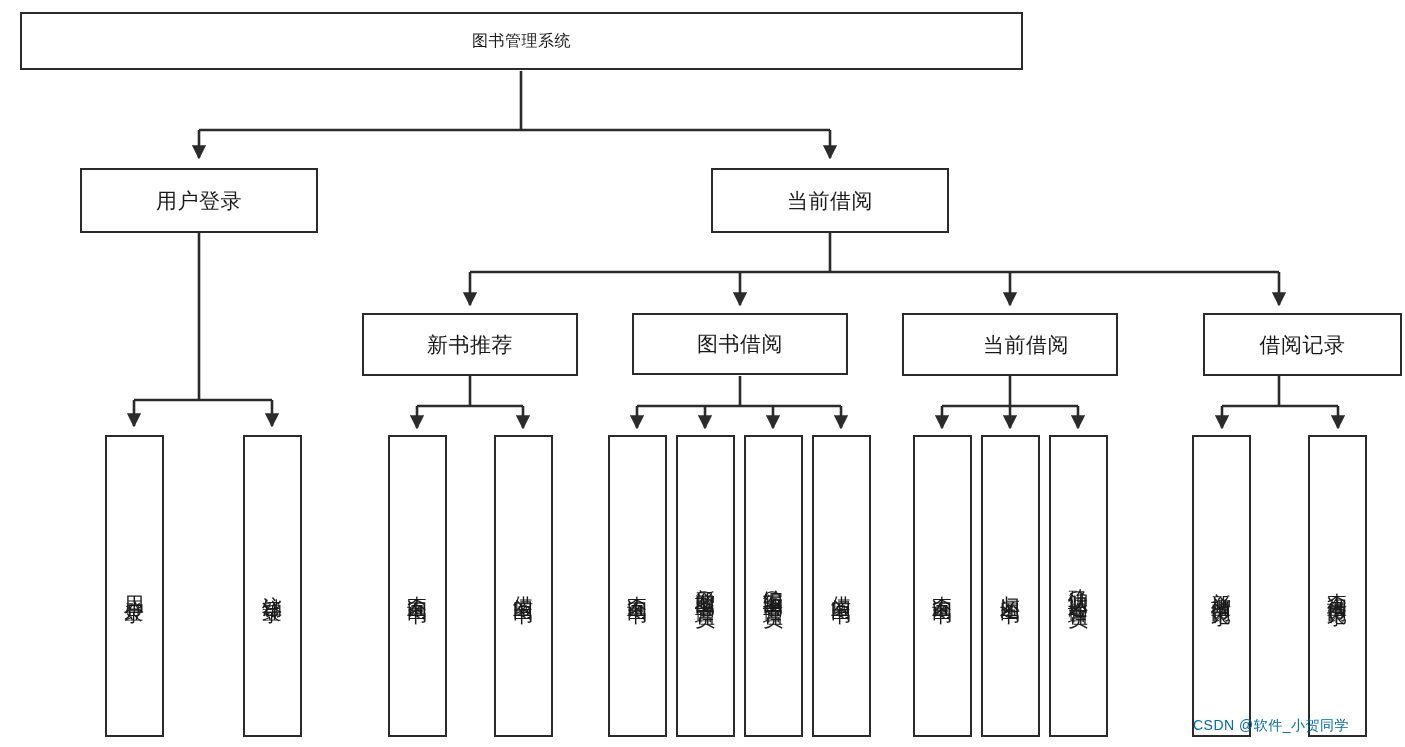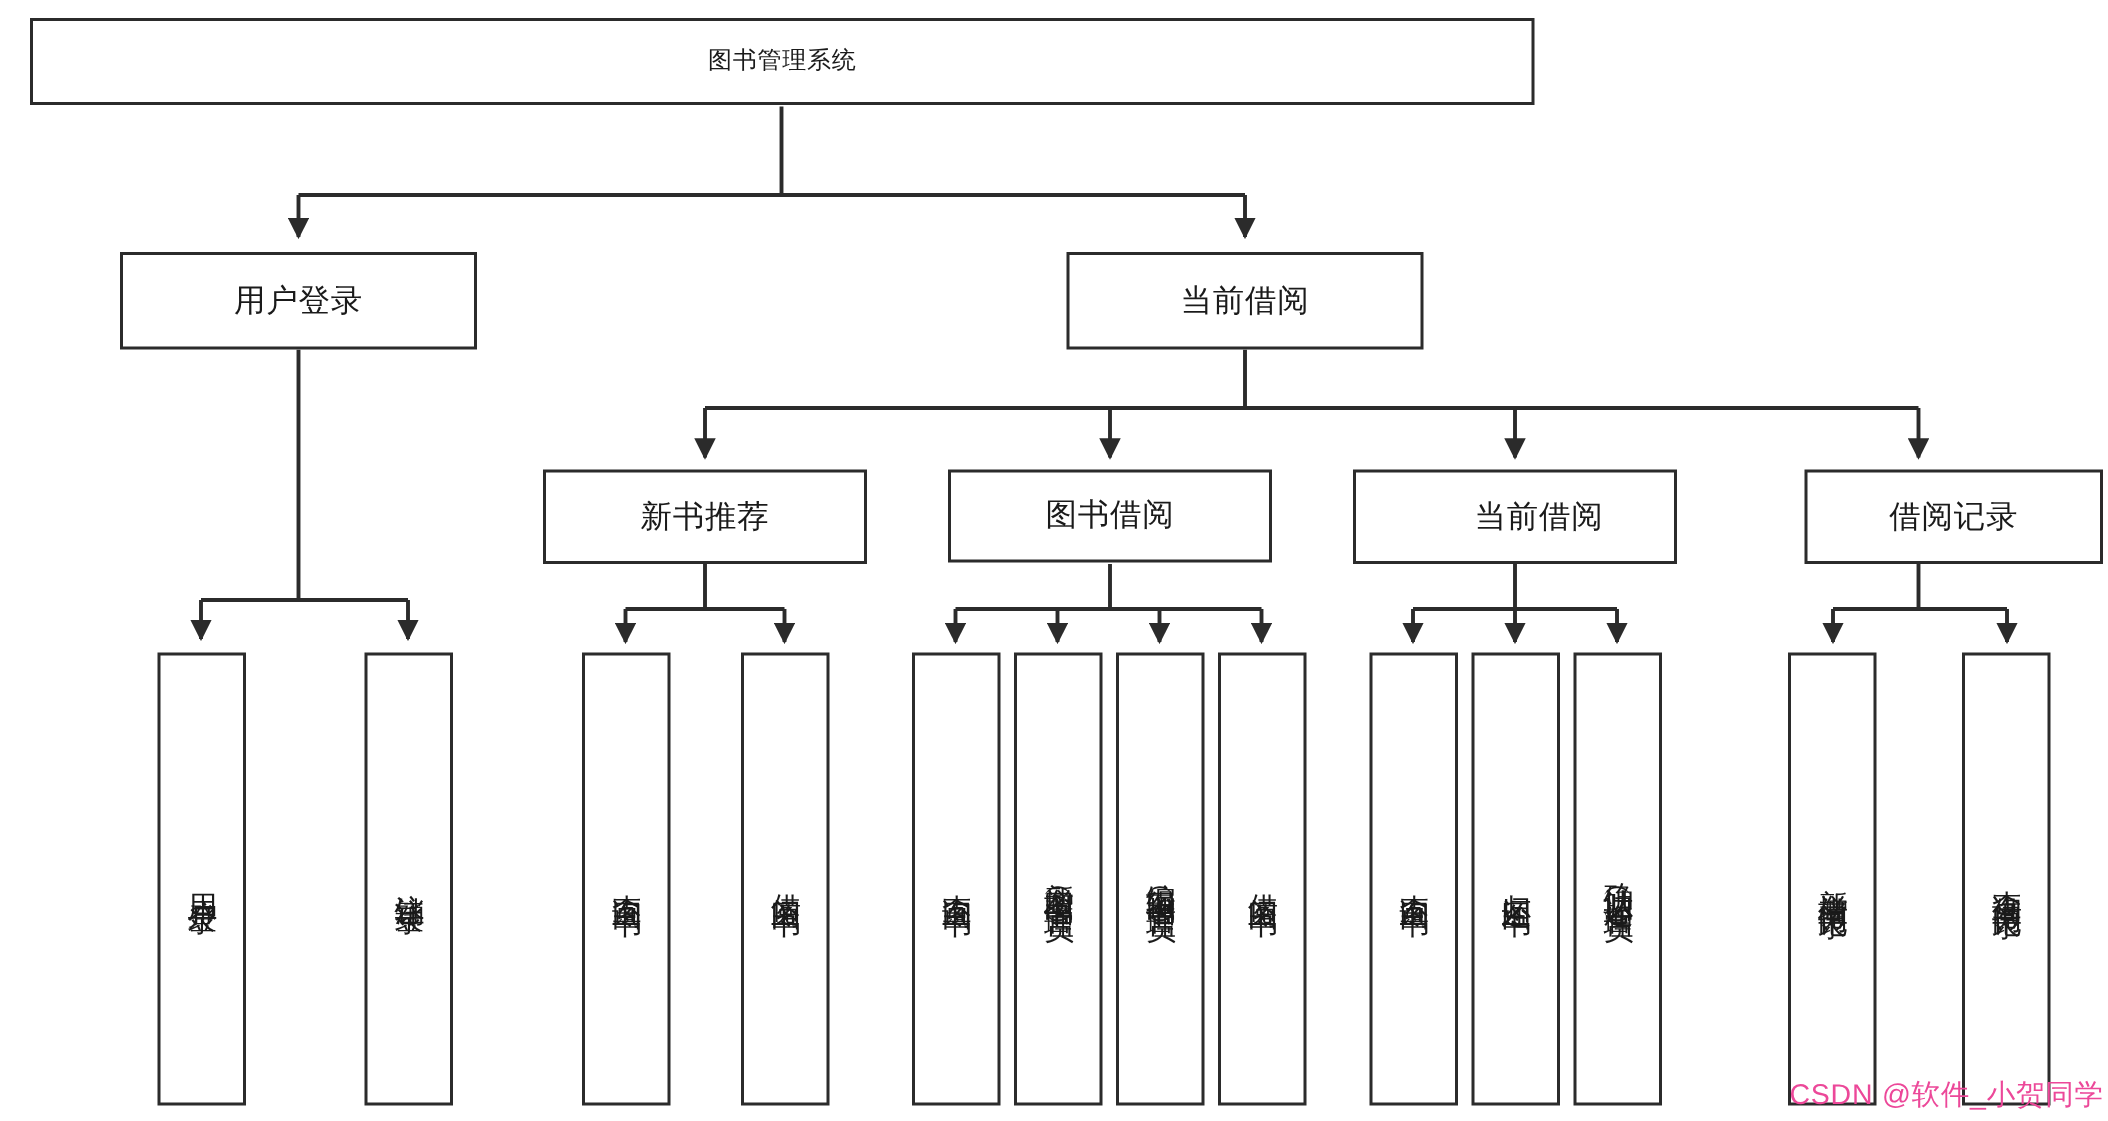--- a/index.html
+++ b/index.html
@@ -56,22 +56,22 @@
   .node.vert .label {
     writing-mode: vertical-rl;
     text-orientation: upright;
     font-size: 20px;
     line-height: 1.0;
     letter-spacing: 3px;
     white-space: nowrap;
   }
   .watermark {
     position: absolute;
-    font-size: 19px;
-    color: #ec4899;
+    font-size: 14px;
+    color: #0369a1;
     white-space: nowrap;
     letter-spacing: 0.5px;
   }
 </style>
 </head>
 <body>
 
 <div id="canvas">
 
   <svg id="edges" viewBox="0 0 1405 747" xmlns="http://www.w3.org/2000/svg">

